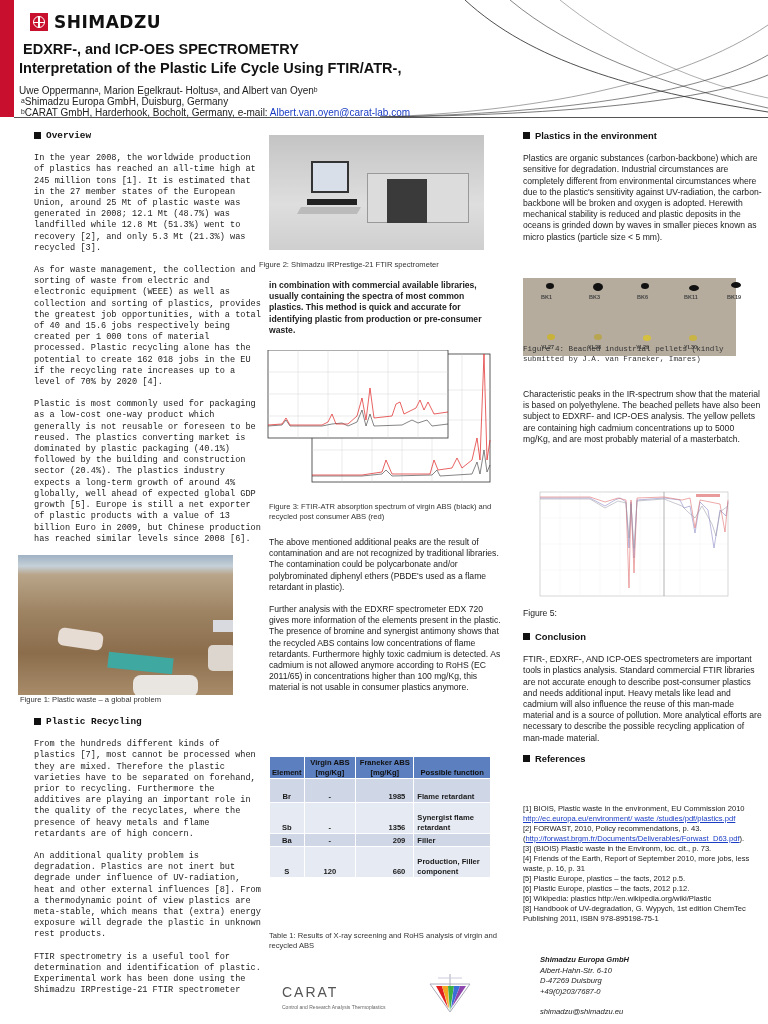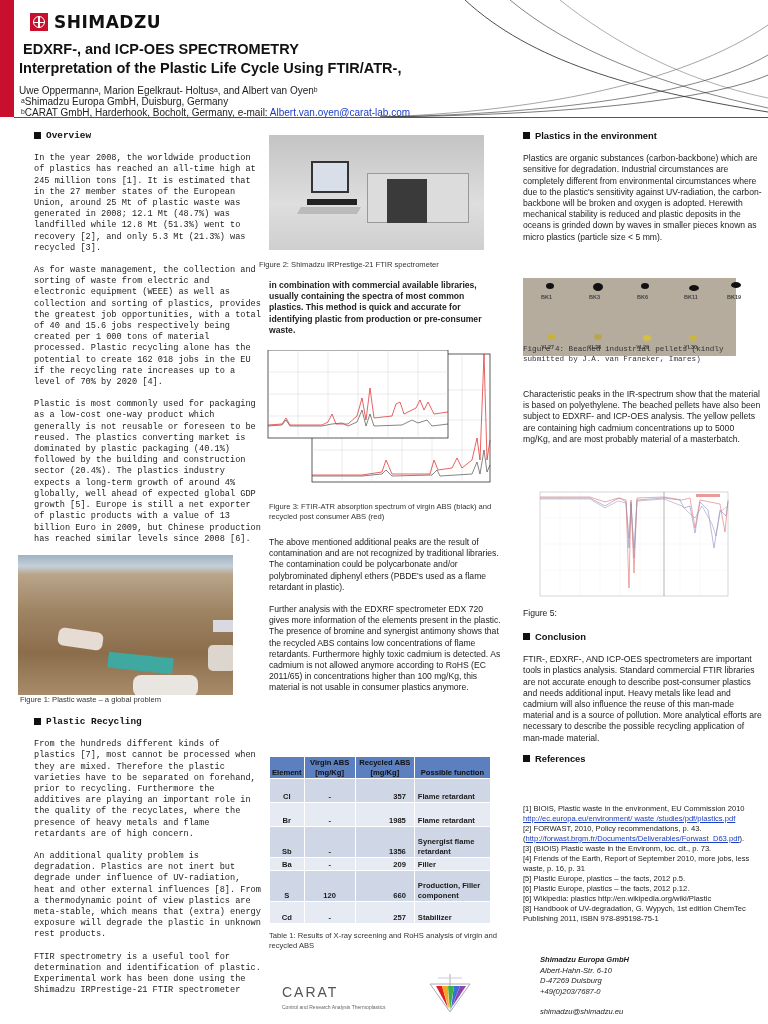--- a/index.html
+++ b/index.html
@@ -190,31 +190,25 @@
 <div class="col col2b">
   <p>The above mentioned additional peaks are the result of contamination and are not recognized by traditional libraries. The contamination could be polycarbonate and/or polybrominated diphenyl ethers (PBDE's used as a flame retardant in plastic).</p>
   <p>Further analysis with the EDXRF spectrometer EDX 720 gives more information of the elements present in the plastic. The presence of bromine and synergist antimony shows that the recycled ABS contains low concentrations of flame retardants. Furthermore highly toxic cadmium is detected. As cadmium is not allowed anymore according to RoHS (EC 2011/65) in concentrations higher than 100 mg/Kg, this material is not usable in consumer plastics anymore.</p>
 </div>
 
 <table class="xrf">
   <thead>
     <tr>
       <th>Element</th>
       <th>Virgin ABS [mg/Kg]</th>
-      <th>Recycled ABS [mg/Kg]</th>
+      <th>Franeker ABS [mg/Kg]</th>
       <th>Possible function</th>
     </tr>
   </thead>
   <tbody>
-    <tr style="height:24px">
-      <td class="c">Cl</td>
-      <td class="c">-</td>
-      <td class="r">357</td>
-      <td>Flame retardant</td>
-    </tr>
     <tr style="height:24px">
       <td class="c">Br</td>
       <td class="c">-</td>
       <td class="r">1985</td>
       <td>Flame retardant</td>
     </tr>
     <tr style="height:31px">
       <td class="c">Sb</td>
       <td class="c">-</td>
       <td class="r">1356</td>
@@ -224,26 +218,20 @@
       <td class="c">Ba</td>
       <td class="c">-</td>
       <td class="r">209</td>
       <td>Filler</td>
     </tr>
     <tr style="height:31px">
       <td class="c">S</td>
       <td class="c">120</td>
       <td class="r">660</td>
       <td>Production, Filler component</td>
-    </tr>
-    <tr style="height:22px">
-      <td class="c">Cd</td>
-      <td class="c">-</td>
-      <td class="r">257</td>
-      <td>Stabilizer</td>
     </tr>
   </tbody>
 </table>
 <div class="caption tab-cap">Table 1: Results of X-ray screening and RoHS analysis of virgin and recycled ABS</div>
 
 <div class="carat">
   <div class="word">CARAT</div>
   <div class="sub">Control and Research Analysis Thermoplastics</div>
   <svg class="gem" width="44" height="40" viewBox="0 0 44 40">
     <polygon points="2,10 42,10 22,38" fill="none" stroke="#aab" stroke-width="1"></polygon>

